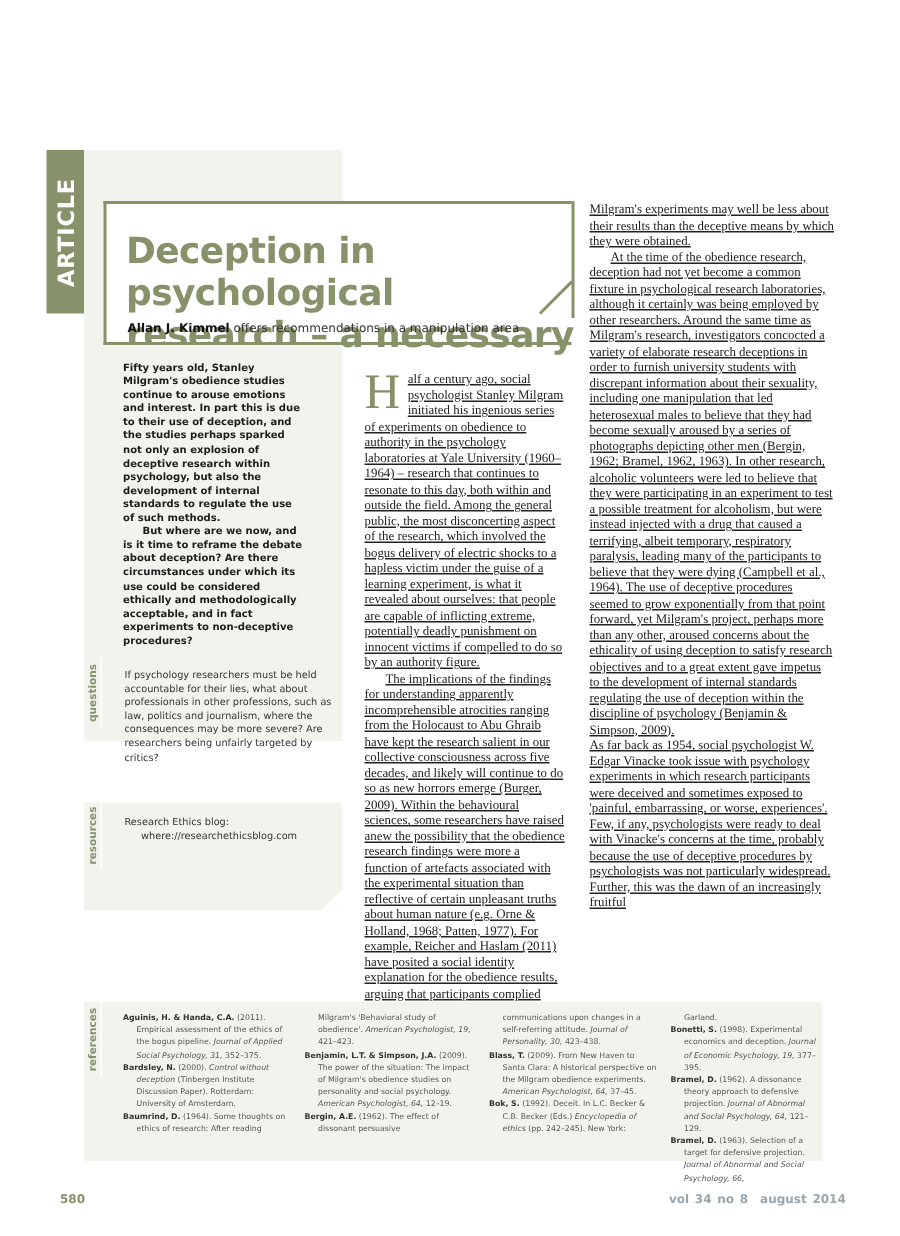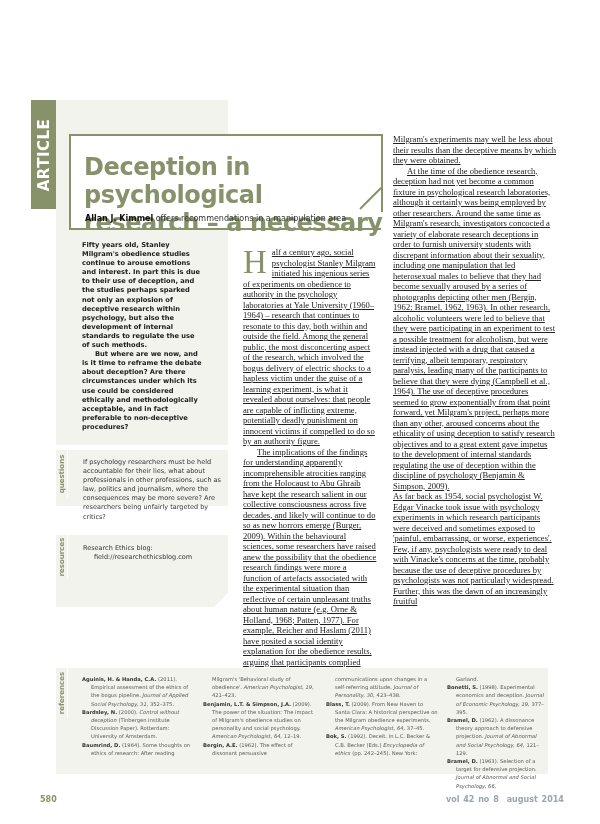--- a/index.html
+++ b/index.html
@@ -60,39 +60,39 @@
 <div class="title-box"></div>
 <div class="title-slant"></div>
 <h1 class="title">Deception in psychological research – a necessary evil?</h1>
 <div class="byline">
   <b>Allan J. Kimmel</b><span> offers recommendations in a manipulation area</span>
 </div>
 
 <div class="intro-bg" style="left:56px;width:172px;"></div>
 <div class="intro">
   <p>Fifty years old, Stanley Milgram's obedience studies continue to arouse emotions and interest. In part this is due to their use of deception, and the studies perhaps sparked not only an explosion of deceptive research within psychology, but also the development of internal standards to regulate the use of such methods.</p>
-  <p>But where are we now, and is it time to reframe the debate about deception? Are there circumstances under which its use could be considered ethically and methodologically acceptable, and in fact preferable to non-deceptive procedures?</p>
+  <p>But where are we now, and is it time to reframe the debate about deception? Are there circumstances under which its use could be considered ethically and methodologically acceptable, and in fact experiments to non-deceptive procedures?</p>
 </div>
 
-<div class="side-box" style="top:450px;height:56px;">
+<div class="side-box" style="top:438px;height:56px;">
   <div class="side-label" style="top:0;height:48px;">
     <span>questions</span>
   </div>
   <div class="side-text" style="top:8px;">If psychology researchers must be held accountable for their lies, what about professionals in other professions, such as law, politics and journalism, where the consequences may be more severe? Are researchers being unfairly targeted by critics?</div>
 </div>
 
 <div class="side-box" style="top:535px;height:72px;">
   <div class="side-label" style="top:0;height:44px;">
     <span>resources</span>
   </div>
   <div class="side-text" style="top:9px;">
     <div class="ref-line">
       <span>Research Ethics blog:</span>
     </div>
-    <div style="padding-left:11px;">field://researchethicsblog.com</div>
+    <div style="padding-left:11px;">where://researchethicsblog.com</div>
   </div>
   <div class="cut-corner"></div>
 </div>
 
 <div class="col col-mid">
   <p><span class="dropcap">H</span><span>alf a century ago, social psychologist Stanley Milgram initiated his ingenious series of experiments on obedience to authority in the psychology laboratories at Yale University (1960–1964) – research that continues to resonate to this day, both within and outside the field. Among the general public, the most disconcerting aspect of the research, which involved the bogus delivery of electric shocks to a hapless victim under the guise of a learning experiment, is what it revealed about ourselves: that people are capable of inflicting extreme, potentially deadly punishment on innocent victims if compelled to do so by an authority figure.</span></p>
   <p class="ind">The implications of the findings for understanding apparently incomprehensible atrocities ranging from the Holocaust to Abu Ghraib have kept the research salient in our collective consciousness across five decades, and likely will continue to do so as new horrors emerge (Burger, 2009). Within the behavioural sciences, some researchers have raised anew the possibility that the obedience research findings were more a function of artefacts associated with the experimental situation than reflective of certain unpleasant truths about human nature (e.g. Orne &amp; Holland, 1968; Patten, 1977). For example, Reicher and Haslam (2011) have posited a social identity explanation for the obedience results, arguing that participants complied because of their identification with the scientific authority figure (also see Haslam &amp; Reicher, 2007). However, that debate notwithstanding, the lasting legacy of</p>
 </div>
 
 <div class="col col-right">
@@ -126,14 +126,14 @@
 
 <div class="refs-col" style="left:447px;width:100px;">
   <div class="r" style="padding-left:9px;text-indent:0;"><span>Garland.</span></div>
   <div class="r"><b>Bonetti, S.</b><span> (1998). Experimental economics and deception. </span><i>Journal of Economic Psychology, 19,</i><span> 377–395.</span></div>
   <div class="r"><b>Bramel, D.</b><span> (1962). A dissonance theory approach to defensive projection. </span><i>Journal of Abnormal and Social Psychology, 64,</i><span> 121–129.</span></div>
   <div class="r"><b>Bramel, D.</b><span> (1963). Selection of a target for defensive projection. </span><i>Journal of Abnormal and Social Psychology, 66,</i></div>
 </div>
 
 <div class="footer-left">580</div>
 <div class="footer-right">
-  <span>vol 42 no 8</span><span>august 2014</span>
+  <span>vol 34 no 8</span><span>august 2014</span>
 </div>
 
 </body></html>

